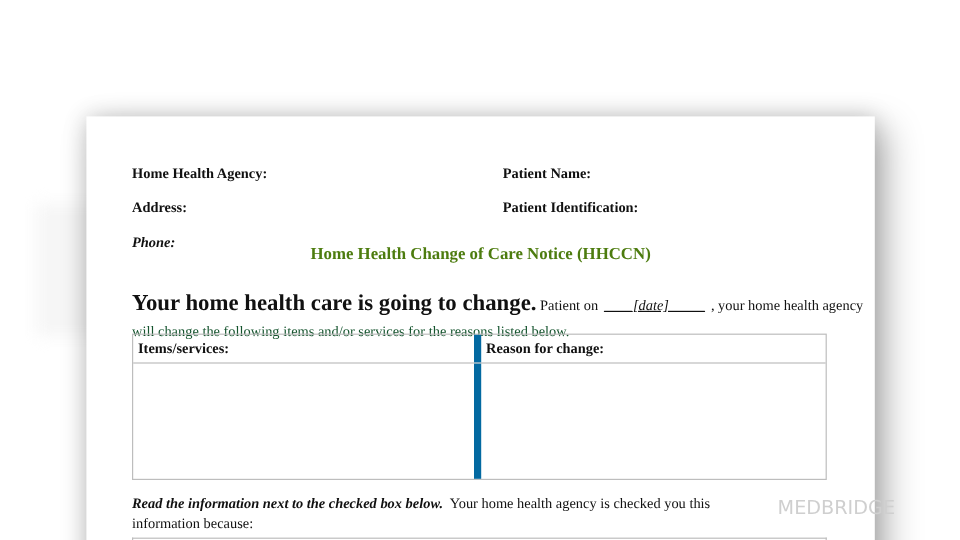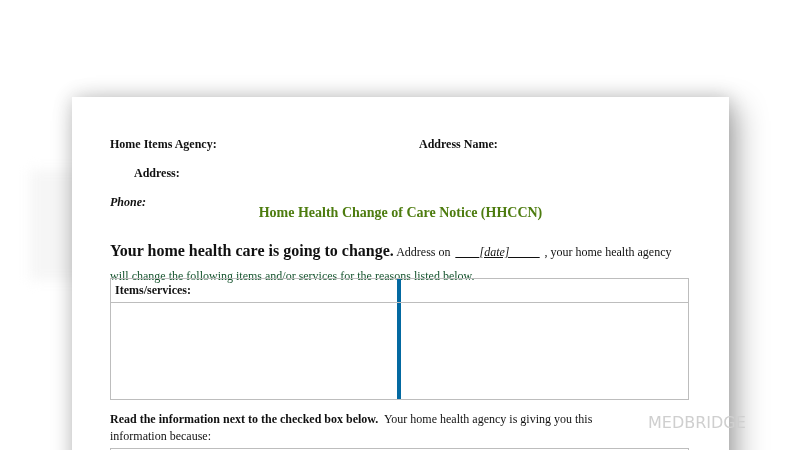--- a/index.html
+++ b/index.html
@@ -47,21 +47,21 @@
     .intro {
       position: absolute;
       left: 38px;
       top: 145px;
       font-size: 12px;
       color: #111;
       white-space: nowrap;
     }
     .intro .lead {
       font-weight: bold;
-      font-size: 16px;
+      font-size: 19px;
     }
     .intro .date {
       font-style: italic;
       text-decoration: underline;
       display: inline-block;
       padding: 0 2px;
       text-align: right;
     }
     .intro2 {
       position: absolute;
@@ -87,21 +87,21 @@
       height: 24px;
       border-bottom: 1px solid #bdbdbd;
       box-sizing: border-box;
     }
     .table-body {
       display: flex;
       flex: 1;
     }
     .col-left {
       width: 290px;
-      border-right: 4px solid #0369a1;
+      border-right: 6px solid #0369a1;
       box-sizing: border-box;
     }
     .col-right {
       flex: 1;
     }
     .th {
       font-weight: bold;
       font-size: 12px;
       color: #111;
       padding: 4px 4px;
@@ -111,21 +111,21 @@
     }
     .notice {
       position: absolute;
       left: 38px;
       top: 314px;
       font-size: 12px;
       color: #111;
       white-space: nowrap;
       line-height: 17px;
     }
-    .notice b { font-weight: bold; }
+    .notice b { font-weight: bold; font-style: italic; }
     .next-box {
       position: absolute;
       left: 38px;
       top: 351px;
       width: 579px;
       height: 40px;
       border-top: 1px solid #bdbdbd;
       border-left: 1px solid #bdbdbd;
       border-right: 1px solid #bdbdbd;
       box-sizing: border-box;
@@ -151,48 +151,50 @@
       filter: blur(6px);
     }
   </style>
 </head>
 <body>
 
 <div class="stage">
   <div class="bg-ghost"></div>
 
   <div class="page">
-    <div class="field" style="left:38px; top:40px;">Home Items Agency:</div>
-    <div class="field" style="left:347px; top:40px;">Address Name:</div>
-    <div class="field" style="left:38px; top:69px;margin-left:24px;">Address:</div>
+    <div class="field" style="left:38px; top:40px;">Home Health Agency:</div>
+    <div class="field" style="left:347px; top:40px;">Patient Name:</div>
+    <div class="field" style="left:38px; top:69px;">Address:</div>
+    <div class="field" style="left:347px; top:69px;">Patient Identification:</div>
     <div class="field" style="left:38px; top:98px;font-style:italic;">Phone:</div>
 
     <div class="title">Home Health Change of Care Notice (HHCCN)</div>
 
     <div class="intro">
       <span class="lead">Your home health care is going to change.</span>
-      <span>Address on</span>
+      <span>Patient on</span>
       <span class="date">____[date]_____</span>
       <span>, your home health agency</span>
     </div>
     <div class="intro2">will change the following items and/or services for the reasons listed below.</div>
 
     <div class="changes-table">
       <div class="table-header">
         <div class="col-left th">Items/services:</div>
+        <div class="col-right th">Reason for change:</div>
       </div>
       <div class="table-body">
         <div class="col-left cell"></div>
         <div class="col-right cell"></div>
       </div>
     </div>
 
     <div class="notice">
       <b>Read the information next to the checked box below.</b>&nbsp;
-      <span>Your home health agency is giving you this</span><br>
+      <span>Your home health agency is checked you this</span><br>
       <span>information because:</span>
     </div>
 
     <div class="next-box"></div>
   </div>
 
   <div class="watermark">MEDBRIDGE</div>
 </div>
 
 </body></html>

